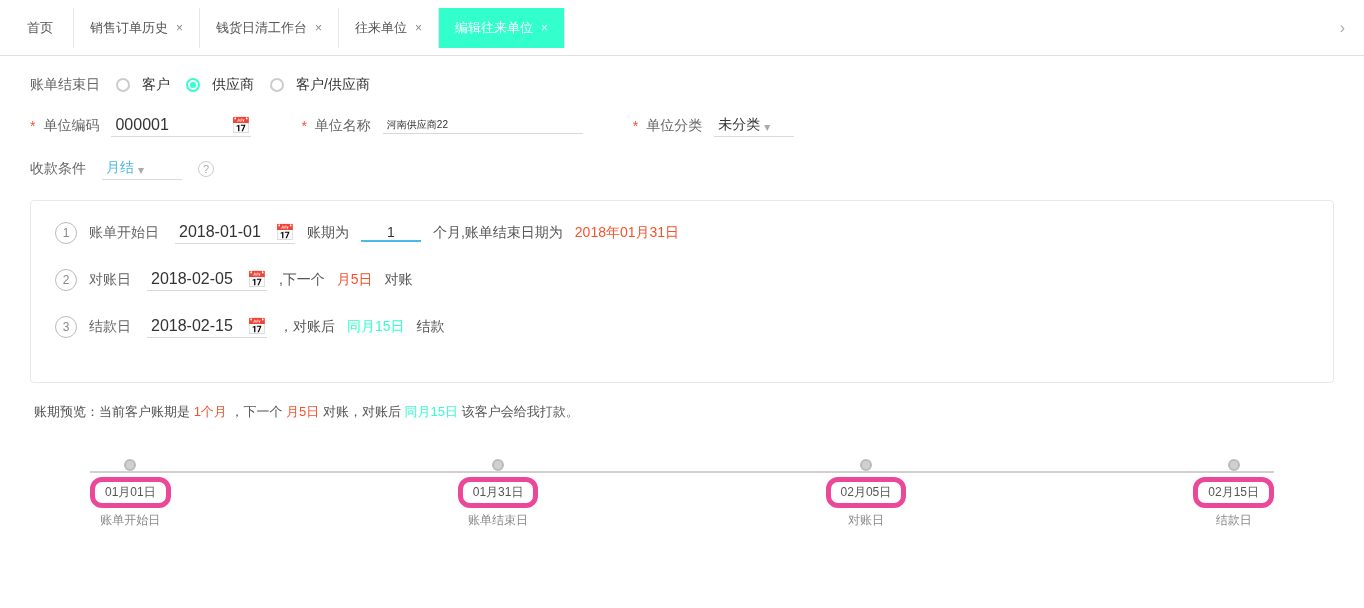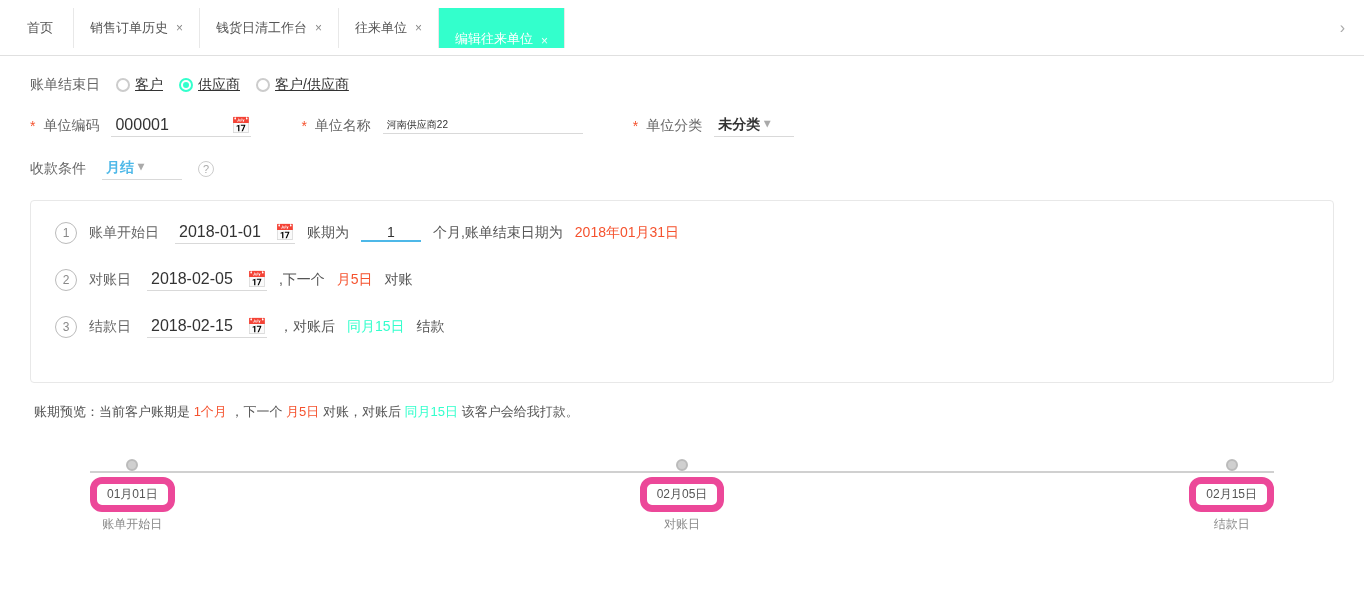--- a/index.html
+++ b/index.html
@@ -22,21 +22,20 @@
       font-size: 13px;
       color: #555;
       cursor: pointer;
       border-right: 1px solid #e8e8e8;
       white-space: nowrap;
       position: relative;
     }
     .tab.active {
       background: #3fc;
       color: #fff;
-      align-items: flex-end;
     }
     .tab .close-x {
       margin-left: 8px;
       font-size: 12px;
       color: inherit;
       opacity: 0.7;
     }
     .tab.active .close-x { color: #fff; opacity: 0.9; }
     .tab-home {
       padding: 0 20px;
@@ -81,23 +80,22 @@
       margin-right: 2px;
     }
     .radio-group {
       display: flex;
       align-items: center;
       gap: 16px;
     }
     .radio-item {
       display: flex;
       align-items: center;
-      gap: 5px;
-      cursor: pointer;
-      text-decoration: underline;
+      gap: 12px;
+      cursor: pointer;
     }
     .radio-circle {
       width: 14px;
       height: 14px;
       border-radius: 50%;
       border: 2px solid #ccc;
       display: inline-flex;
       align-items: center;
       justify-content: center;
     }
@@ -137,27 +135,26 @@
     }
     .calendar-icon {
       color: #aaa;
       font-size: 16px;
       cursor: pointer;
     }
 
     
     .select-field {
       display: flex;
-      align-items: flex-start;
+      align-items: flex-end;
       gap: 4px;
       border-bottom: 1px solid #d9d9d9;
       padding: 2px 4px;
       cursor: pointer;
       min-width: 80px;
-      font-weight: bold;
     }
     .select-field .selected-val {
       color: #4db8e8;
     }
     .chevron-icon { color: #aaa; font-size: 12px; }
     .help-icon {
       width: 16px; height: 16px; border-radius: 50%;
       border: 1px solid #ccc;
       display: inline-flex; align-items: center; justify-content: center;
       font-size: 11px; color: #aaa; cursor: pointer; margin-left: 6px;
@@ -242,21 +239,21 @@
     .node-dot {
       width: 12px; height: 12px;
       border-radius: 50%;
       background: #d0d0d0;
       border: 2px solid #bbb;
       margin-bottom: 6px;
       position: relative;
       z-index: 1;
     }
     .node-box {
-      border: 7px solid #ec4899;
+      border: 5px solid #ec4899;
       border-radius: 12px;
       padding: 2px 10px;
       font-size: 12px;
       color: #555;
       background: #fff;
       margin-bottom: 4px;
       white-space: nowrap;
     }
     .node-sublabel {
       font-size: 12px;
@@ -414,20 +411,25 @@
   <div class="timeline-container">
     <div class="timeline-line"></div>
     <div class="timeline-nodes">
 
       <div class="timeline-node">
         <div class="node-dot"></div>
         <div class="node-box">01月01日</div>
         <div class="node-sublabel">账单开始日</div>
       </div>
 
+      <div class="timeline-node">
+        <div class="node-dot"></div>
+        <div class="node-box">01月31日</div>
+        <div class="node-sublabel">账单结束日</div>
+      </div>
 
       <div class="timeline-node">
         <div class="node-dot"></div>
         <div class="node-box">02月05日</div>
         <div class="node-sublabel">对账日</div>
       </div>
 
       <div class="timeline-node">
         <div class="node-dot"></div>
         <div class="node-box">02月15日</div>

